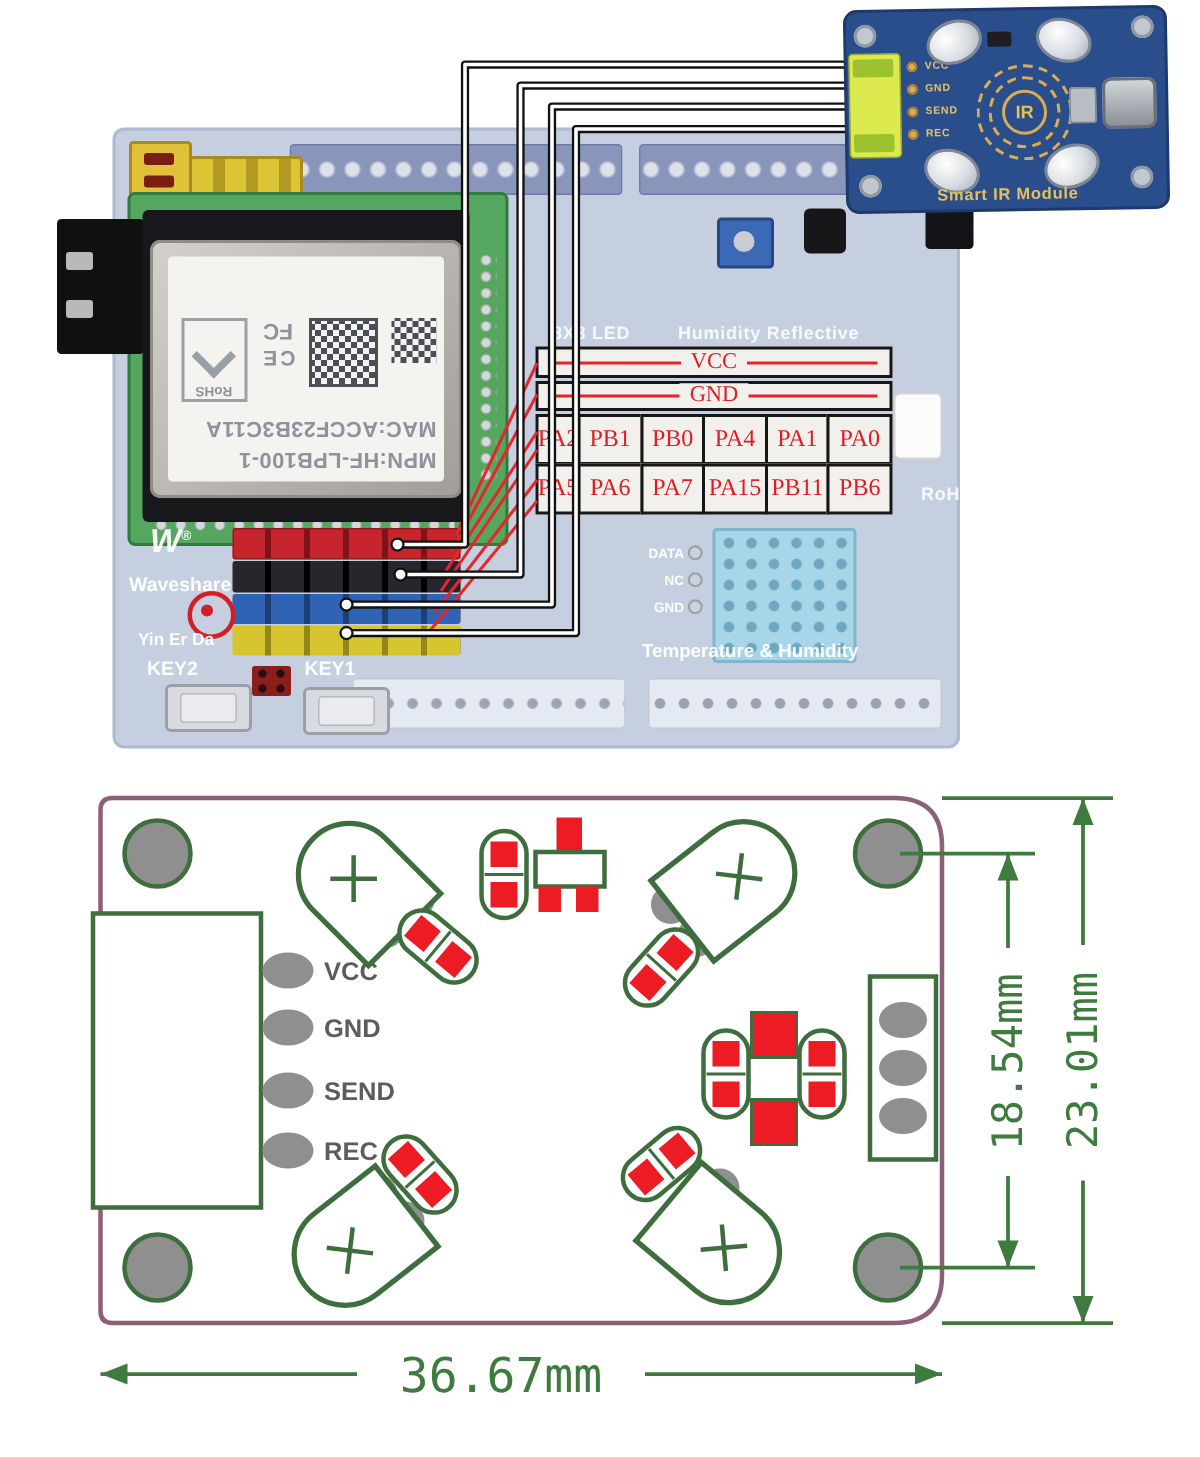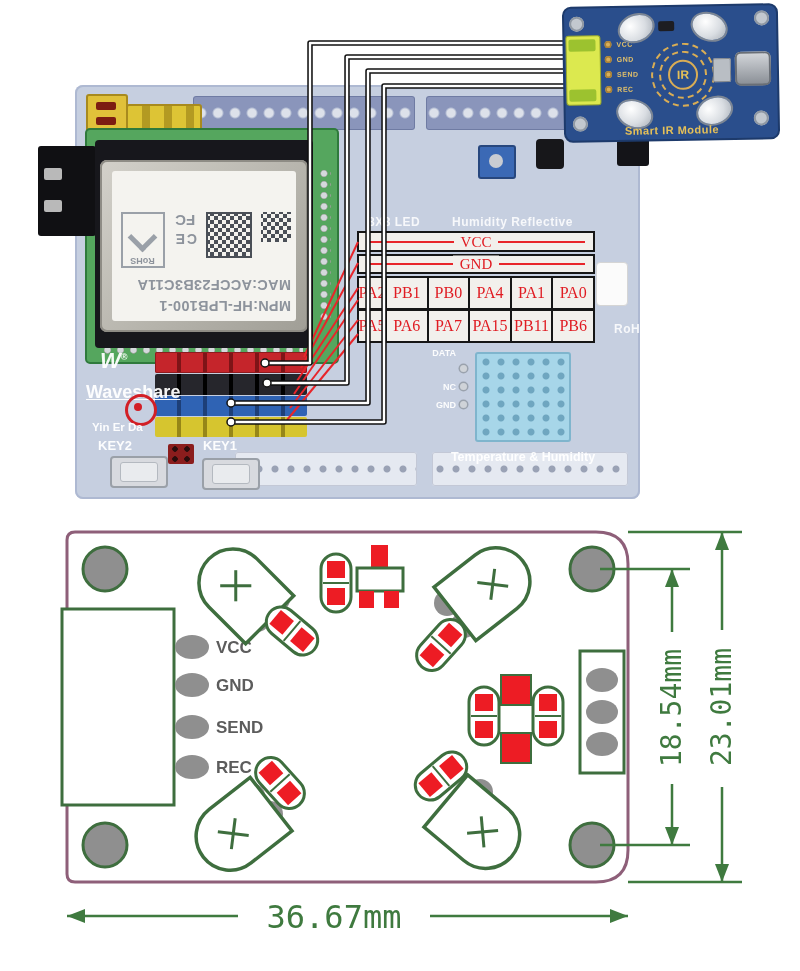--- a/index.html
+++ b/index.html
@@ -195,43 +195,43 @@
   <div id="irrecv" class="abs"></div>
   <div id="blackcomp" class="abs"></div>
   <div id="whitetab" class="abs"></div>
 
   <div class="caprow" style="top:352px;height:21px;background:repeating-linear-gradient(90deg,#c5252b 0 22px,#7e1417 22px 26px);box-shadow:inset 0 0 0 1px #8e1b1f;"></div>
   <div class="caprow" style="top:374px;height:21px;background:repeating-linear-gradient(90deg,#26262c 0 22px,#000 22px 26px);"></div>
   <div class="caprow" style="top:396px;height:20px;background:repeating-linear-gradient(90deg,#2f63b4 0 22px,#1d3f78 22px 26px);"></div>
   <div class="caprow" style="top:417px;height:20px;background:repeating-linear-gradient(90deg,#d6c52f 0 22px,#968617 22px 26px);"></div>
 
   <div class="wtext abs" style="left:100px;top:348px;font-size:22px;font-style:italic;z-index:9;"><span>W</span><sup style="font-size:9px;">®</sup></div>
-  <div class="wtext abs" style="left:86px;top:382px;font-size:18px;z-index:9;text-decoration:underline;">Waveshare</div>
+  <div class="wtext abs" style="left:86px;top:382px;font-size:13px;z-index:9;">Waveshare</div>
   <div id="yinlogo" class="abs">
       <div class="dot"></div>
     </div>
   <div class="wtext abs" style="left:92px;top:421px;font-size:11.5px;z-index:9;">Yin Er Da</div>
   <div class="wtext abs" style="left:98px;top:438px;font-size:13px;z-index:9;">KEY2</div>
   <div class="wtext abs" style="left:203px;top:438px;font-size:13px;z-index:9;">KEY1</div>
   <div class="keybtn" style="left:110px;top:456px;width:54px;height:28px;">
       <div class="inner"></div>
     </div>
   <div class="keybtn" style="left:202px;top:458px;width:54px;height:28px;">
       <div class="inner"></div>
     </div>
   <div id="jmp2x2" class="abs"></div>
 
   <div id="dht" class="abs"></div>
   <div class="dhtpin" style="left:460px;top:365px;"></div>
   <div class="dhtpin" style="left:460px;top:383px;"></div>
   <div class="dhtpin" style="left:460px;top:401px;"></div>
-  <div class="dhtlabel" style="left:416px;top:348px;">DATA</div>
+  <div class="dhtlabel" style="left:416px;top:364px;">DATA</div>
   <div class="dhtlabel" style="left:416px;top:382px;">NC</div>
   <div class="dhtlabel" style="left:416px;top:400px;">GND</div>
-  <div class="wtext abs" style="left:428px;top:450px;width:190px;text-align:center;font-size:12.5px;z-index:9;">Temperature &amp; Humidity</div>
+  <div class="wtext abs" style="left:428px;top:427px;width:190px;font-size:12.5px;z-index:9;">Temperature &amp; Humidity</div>
 
   <div class="alabel" style="left:463px;top:470px;">A0</div>
   <div class="alabel" style="left:483px;top:470px;">A1</div>
   <div class="alabel" style="left:503px;top:470px;">A2</div>
   <div class="alabel" style="left:523px;top:470px;">A3</div>
   <div class="alabel" style="left:543px;top:470px;">A4</div>
   <div class="alabel" style="left:561px;top:470px;">A5</div>
 
   <div class="tblrow" style="top:231px;height:21px;">
     <div class="redline"></div>

